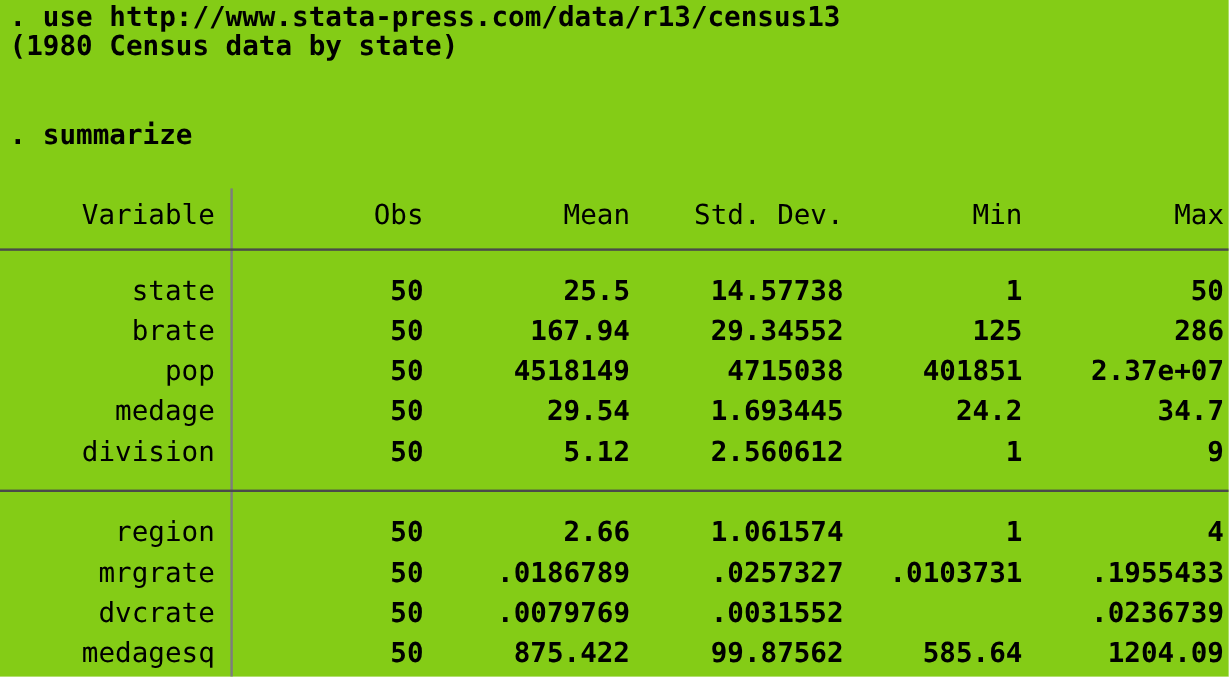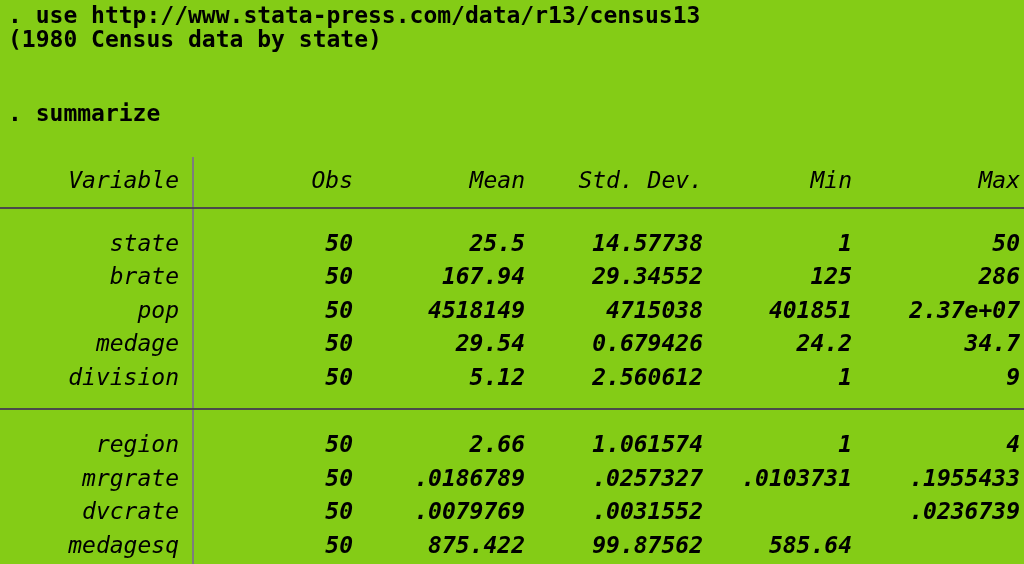--- a/index.html
+++ b/index.html
@@ -10,21 +10,21 @@
     background: #84cc16;
     overflow: hidden;
     font-family: "DejaVu Sans Mono", "Liberation Mono", monospace;
     font-size: 23px;
     line-height: 1.2;
     color: #000000;
   }
   .line { position: absolute; left: 8px; white-space: pre; font-weight: bold; }
   .bold { font-weight: 700; }
   .trow { position: absolute; left: 0; width: 1024px; height: 28px; }
-  .cell { position: absolute; white-space: pre; font-style: italic; }
+  .cell { position: absolute; white-space: pre; }
   .c-var { right: 845px; }
   .c-obs { right: 671px; }
   .c-mean { right: 499px; }
   .c-std { right: 321px; }
   .c-min { right: 172px; }
   .c-max { right: 4px; }
   .num { font-weight: 700; text-align: right; }
   .hline {
     position: absolute; left: 0; width: 1024px; height: 2px;
     background: #4a4a4a;
@@ -77,21 +77,21 @@
     <span class="cell c-obs num">50</span>
     <span class="cell c-mean num">4518149</span>
     <span class="cell c-std num">4715038</span>
     <span class="cell c-min num">401851</span>
     <span class="cell c-max num">2.37e+07</span>
   </div>
   <div class="trow" style="top:330px">
     <span class="cell c-var">medage</span>
     <span class="cell c-obs num">50</span>
     <span class="cell c-mean num">29.54</span>
-    <span class="cell c-std num">0.679426</span>
+    <span class="cell c-std num">1.693445</span>
     <span class="cell c-min num">24.2</span>
     <span class="cell c-max num">34.7</span>
   </div>
   <div class="trow" style="top:364px">
     <span class="cell c-var">division</span>
     <span class="cell c-obs num">50</span>
     <span class="cell c-mean num">5.12</span>
     <span class="cell c-std num">2.560612</span>
     <span class="cell c-min num">1</span>
     <span class="cell c-max num">9</span>
@@ -119,15 +119,16 @@
     <span class="cell c-mean num">.0079769</span>
     <span class="cell c-std num">.0031552</span>
     <span class="cell c-max num">.0236739</span>
   </div>
   <div class="trow" style="top:532px">
     <span class="cell c-var">medagesq</span>
     <span class="cell c-obs num">50</span>
     <span class="cell c-mean num">875.422</span>
     <span class="cell c-std num">99.87562</span>
     <span class="cell c-min num">585.64</span>
+    <span class="cell c-max num">1204.09</span>
   </div>
 
 </div>
 
 </body></html>

